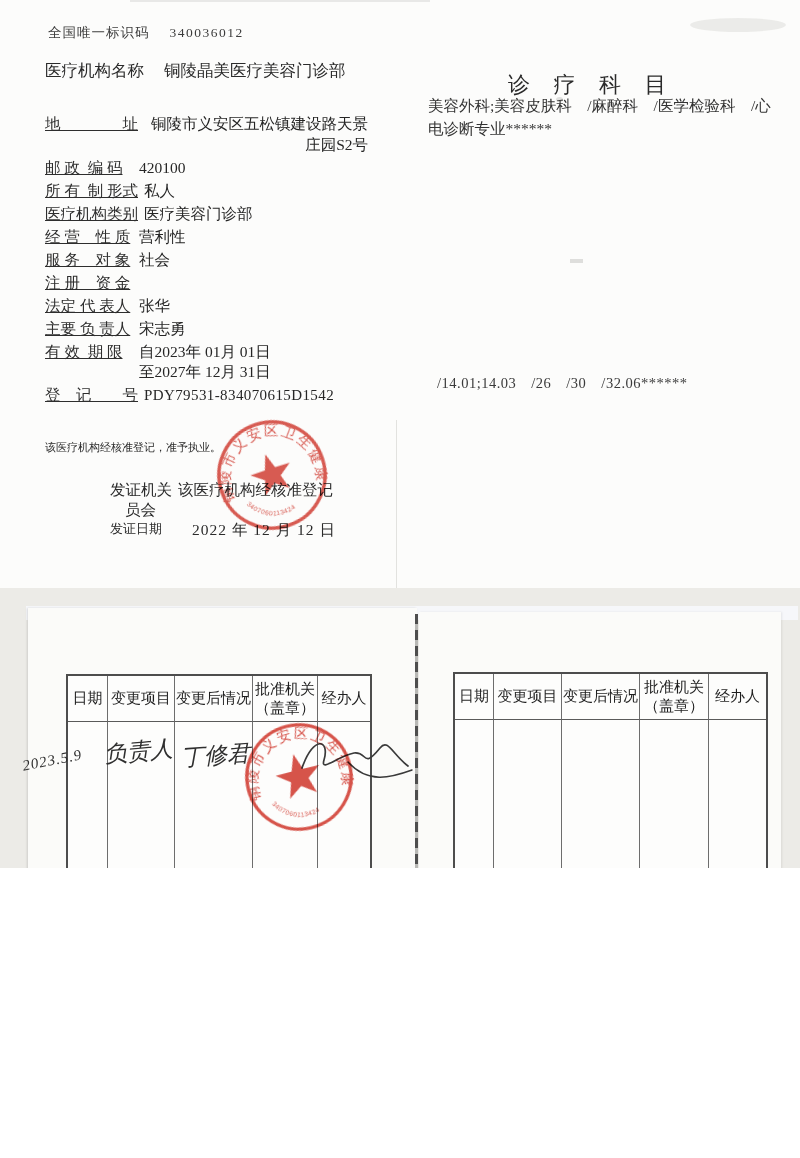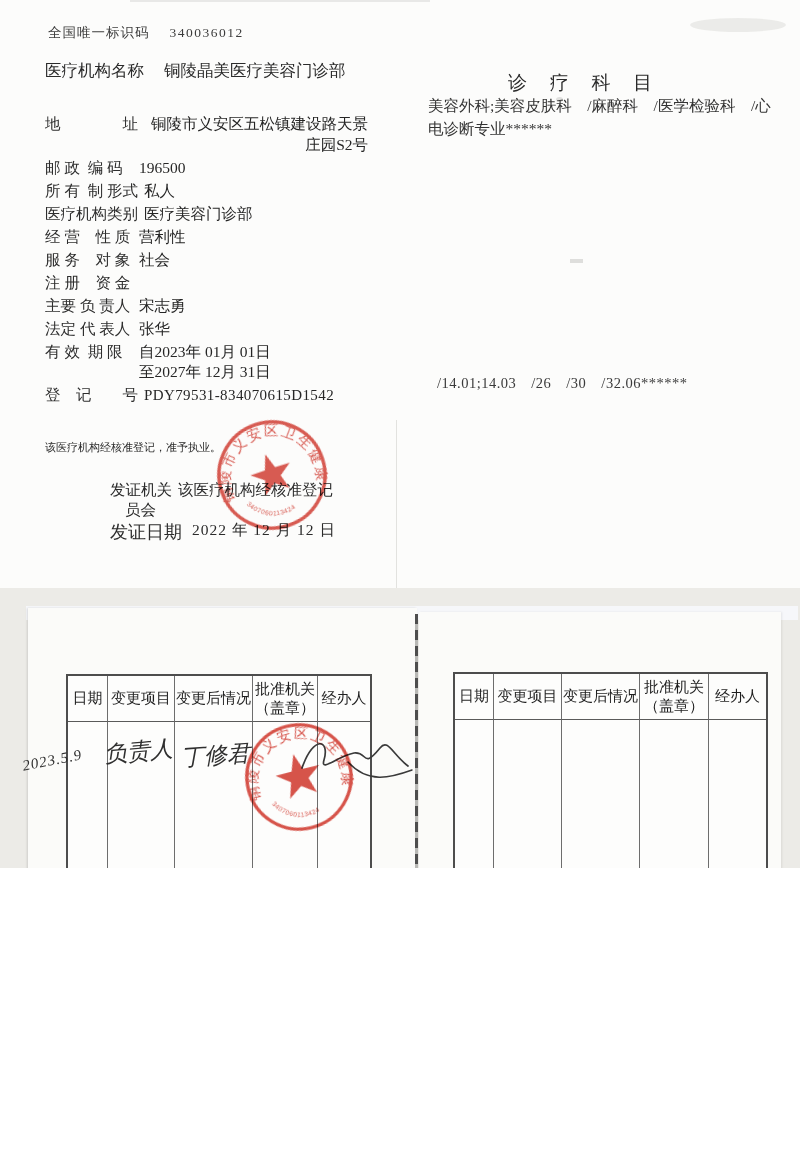--- a/index.html
+++ b/index.html
@@ -10,40 +10,40 @@
   }
   .abs { position:absolute; }
 
   
   #top-page { left:0; top:0; width:800px; height:588px; background:#fcfcfb; }
   .code-line { left:48px; top:24px; font-size:13.5px; color:#3c3c3c; letter-spacing:1px; }
   .code-line .num { margin-left:20px; letter-spacing:1.5px; }
   .name-line { left:45px; top:60px; font-size:16.5px; color:#2a2a2a; }
   .name-line .val { margin-left:20px; }
 
-  .treat-title { left:508px; top:70px; font-size:19px; letter-spacing:9px; color:#2a2a2a; }
+  .treat-title { left:508px; top:70px; font-size:22px; letter-spacing:9px; color:#2a2a2a; }
   .treat-items { left:428px; top:94px; width:352px; font-size:15.5px; line-height:23px; color:#333; }
   .treat-codes { left:437px; top:374px; font-size:14.5px; color:#3a3a3a; letter-spacing:.5px; }
 
   #fields { left:45px; top:114px; width:390px; font-size:15.5px; }
   .frow { display:flex; align-items:flex-start; line-height:20.5px; margin-bottom:2.5px; }
-  .frow .lab { white-space:pre; flex:none; min-width:88px; color:#2e2e2e; }
+  .frow .lab { white-space:pre; flex:none; min-width:88px; color:#2e2e2e;text-decoration:underline; }
   .frow .val { margin-left:6px; color:#262626; }
   .frow .val.wrap { width:224px;text-align:right; }
   .frow .extra-lab { margin-left:26px; }
   .frow .extra-val { margin-left:1px; }
   .frow .reg { font-size:15px; letter-spacing:.4px; }
   .validity-val .line { display:block; }
   .validity-val { margin-left:16px; }
 
   .note-line { left:45px; top:440px; font-size:11px; color:#2a2a2a;font-family:Liberation Serif, serif; }
   .issuer-lab { left:110px; top:480px; font-size:15.5px; }
   .issuer-l1 { left:178px; top:480px; font-size:15.5px; }
   .issuer-l2 { left:125px; top:500px; font-size:15.5px; }
-  .issue-date-lab { left:110px; top:520px; font-size:18px; }
+  .issue-date-lab { left:110px; top:520px; font-size:13px; }
   .issue-date-val { left:192px; top:520px; font-size:15.5px; letter-spacing:1px; }
 
   
   .stamp { color:#d5453b; mix-blend-mode:multiply; opacity:.88; filter:blur(.35px); }
   #stamp-top { left:215px; top:418px; width:114px; height:114px; transform:rotate(-18deg); }
   #stamp-bottom { left:243px; top:721px; width:112px; height:112px; transform:rotate(-14deg); opacity:.92; }
   .stamp svg { width:100%; height:100%; display:block; }
 
   
   .smudge { background:#e4e4e1; border-radius:50%; opacity:.7; }
@@ -109,21 +109,21 @@
     <div class="abs treat-items">美容外科;美容皮肤科　/麻醉科　/医学检验科　/心电诊断专业******</div>
     <div class="abs treat-codes">/14.01;14.03　/26　/30　/32.06******</div>
 
     <div id="fields" class="abs">
       <div class="frow">
         <span class="lab">地　　　　址</span>
         <span class="val wrap">铜陵市义安区五松镇建设路天景庄园S2号</span>
       </div>
       <div class="frow">
         <span class="lab">邮 政  编 码</span>
-        <span class="val">196500</span>
+        <span class="val">420100</span>
       </div>
       <div class="frow">
         <span class="lab">所 有  制 形式</span>
         <span class="val">私人</span>
       </div>
       <div class="frow">
         <span class="lab">医疗机构类别</span>
         <span class="val">医疗美容门诊部</span>
       </div>
       <div class="frow">
@@ -132,26 +132,26 @@
       </div>
       <div class="frow">
         <span class="lab">服 务　对 象</span>
         <span class="val">社会</span>
       </div>
       <div class="frow">
         <span class="lab">注 册　资 金</span>
         <span class="val"></span>
       </div>
       <div class="frow">
+        <span class="lab">法定 代 表人</span>
+        <span class="val">张华</span>
+      </div>
+      <div class="frow">
         <span class="lab">主要 负 责人</span>
         <span class="val">宋志勇</span>
-      </div>
-      <div class="frow">
-        <span class="lab">法定 代 表人</span>
-        <span class="val">张华</span>
       </div>
       <div class="frow">
         <span class="lab">有 效  期 限</span>
         <span class="val validity-val">
             <span class="line">自2023年  01月  01日</span>
             <span class="line">至2027年  12月  31日</span>
           </span>
       </div>
       <div class="frow">
         <span class="lab">登　记　　号</span>

